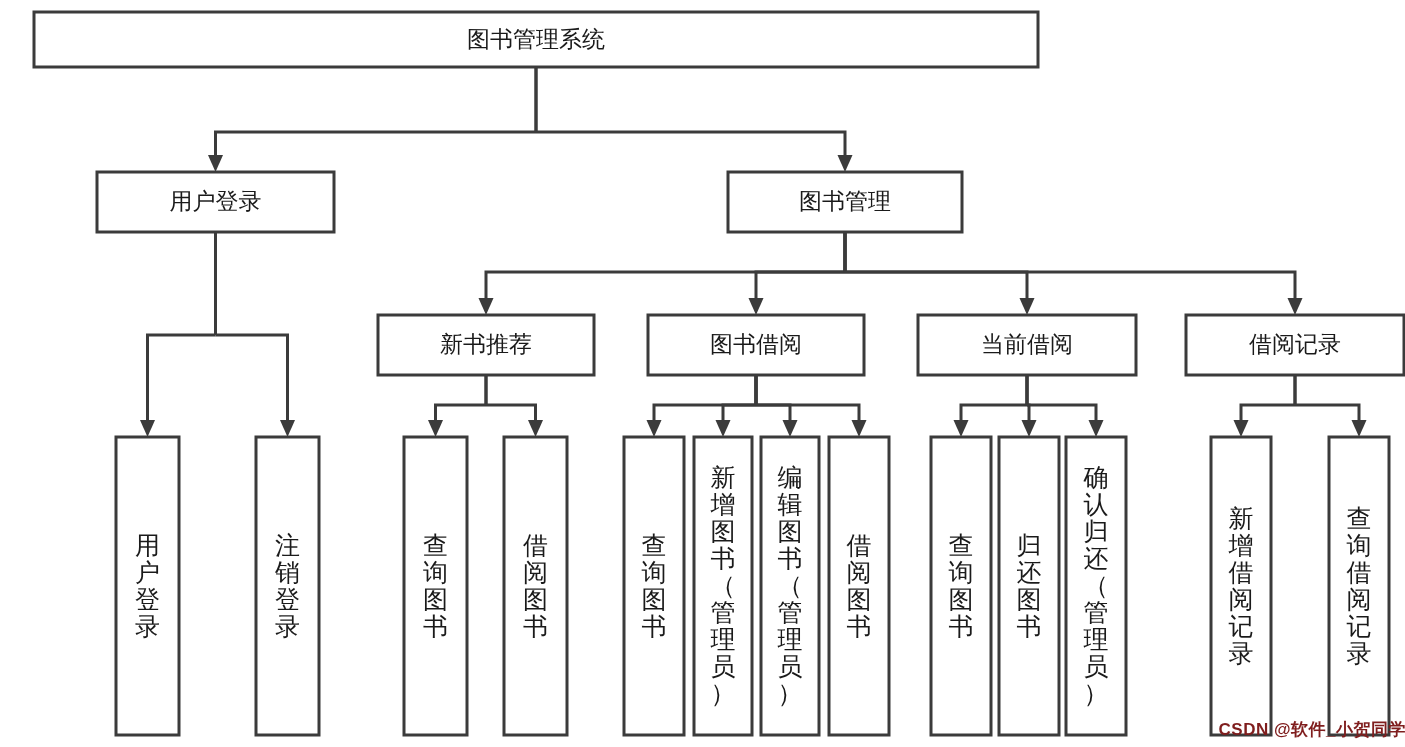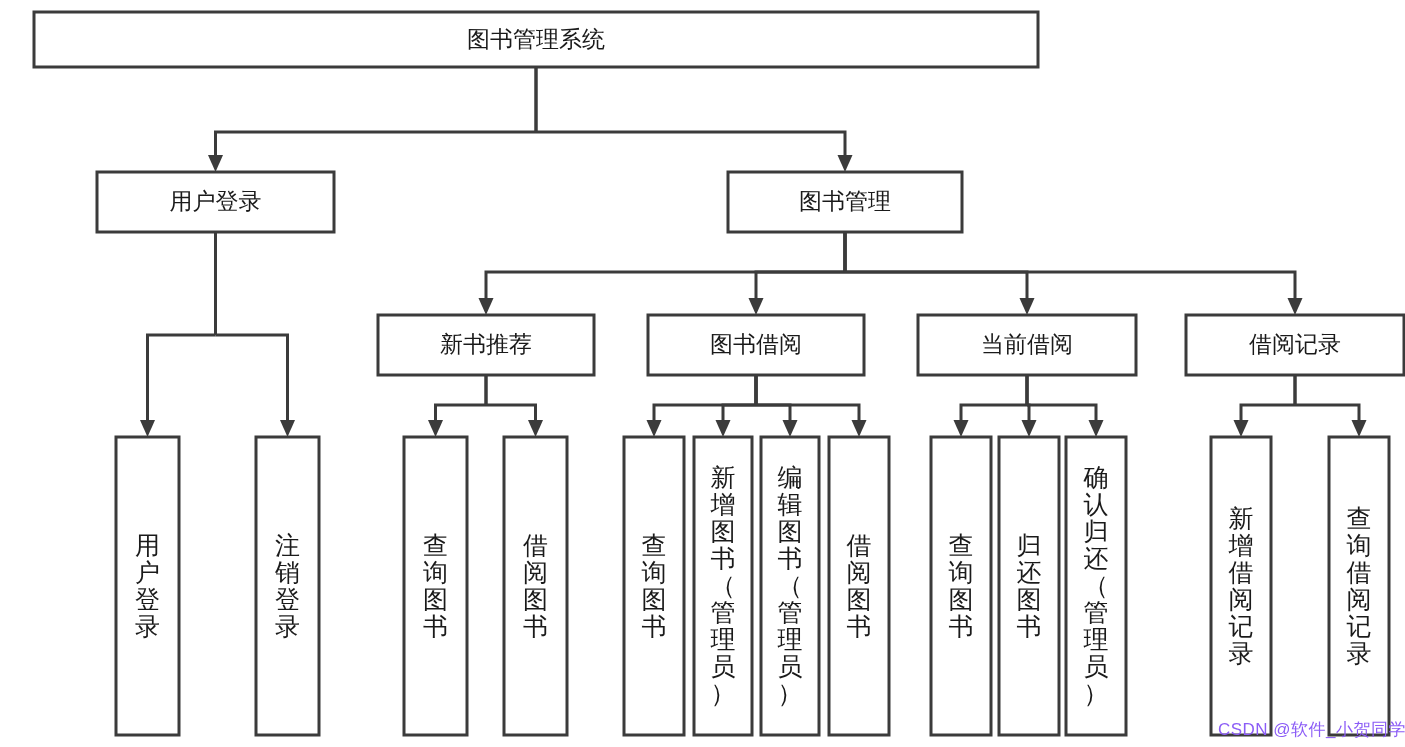--- a/index.html
+++ b/index.html
@@ -53,24 +53,25 @@
     fill: #1a1a1a;
     font-size: 25px;
     text-anchor: middle;
   }
   .watermark {
     position: absolute;
     right: 8px;
     bottom: 6px;
     font-family: "Liberation Sans", "DejaVu Sans", sans-serif;
     font-size: 17px;
-    color: #8b5cf6;
+    color: #7f1d1d;
     letter-spacing: 0.5px;
     white-space: nowrap;
     pointer-events: none;
+    font-weight: bold;
   }
 </style>
 </head>
 <body>
 
 <div id="diagram-root">
   <svg class="canvas" viewBox="0 0 1405 747" xmlns="http://www.w3.org/2000/svg">
     <g id="edge-layer">
         <g>
           <path class="connector" d="M 520 67 L 520 132"></path>

